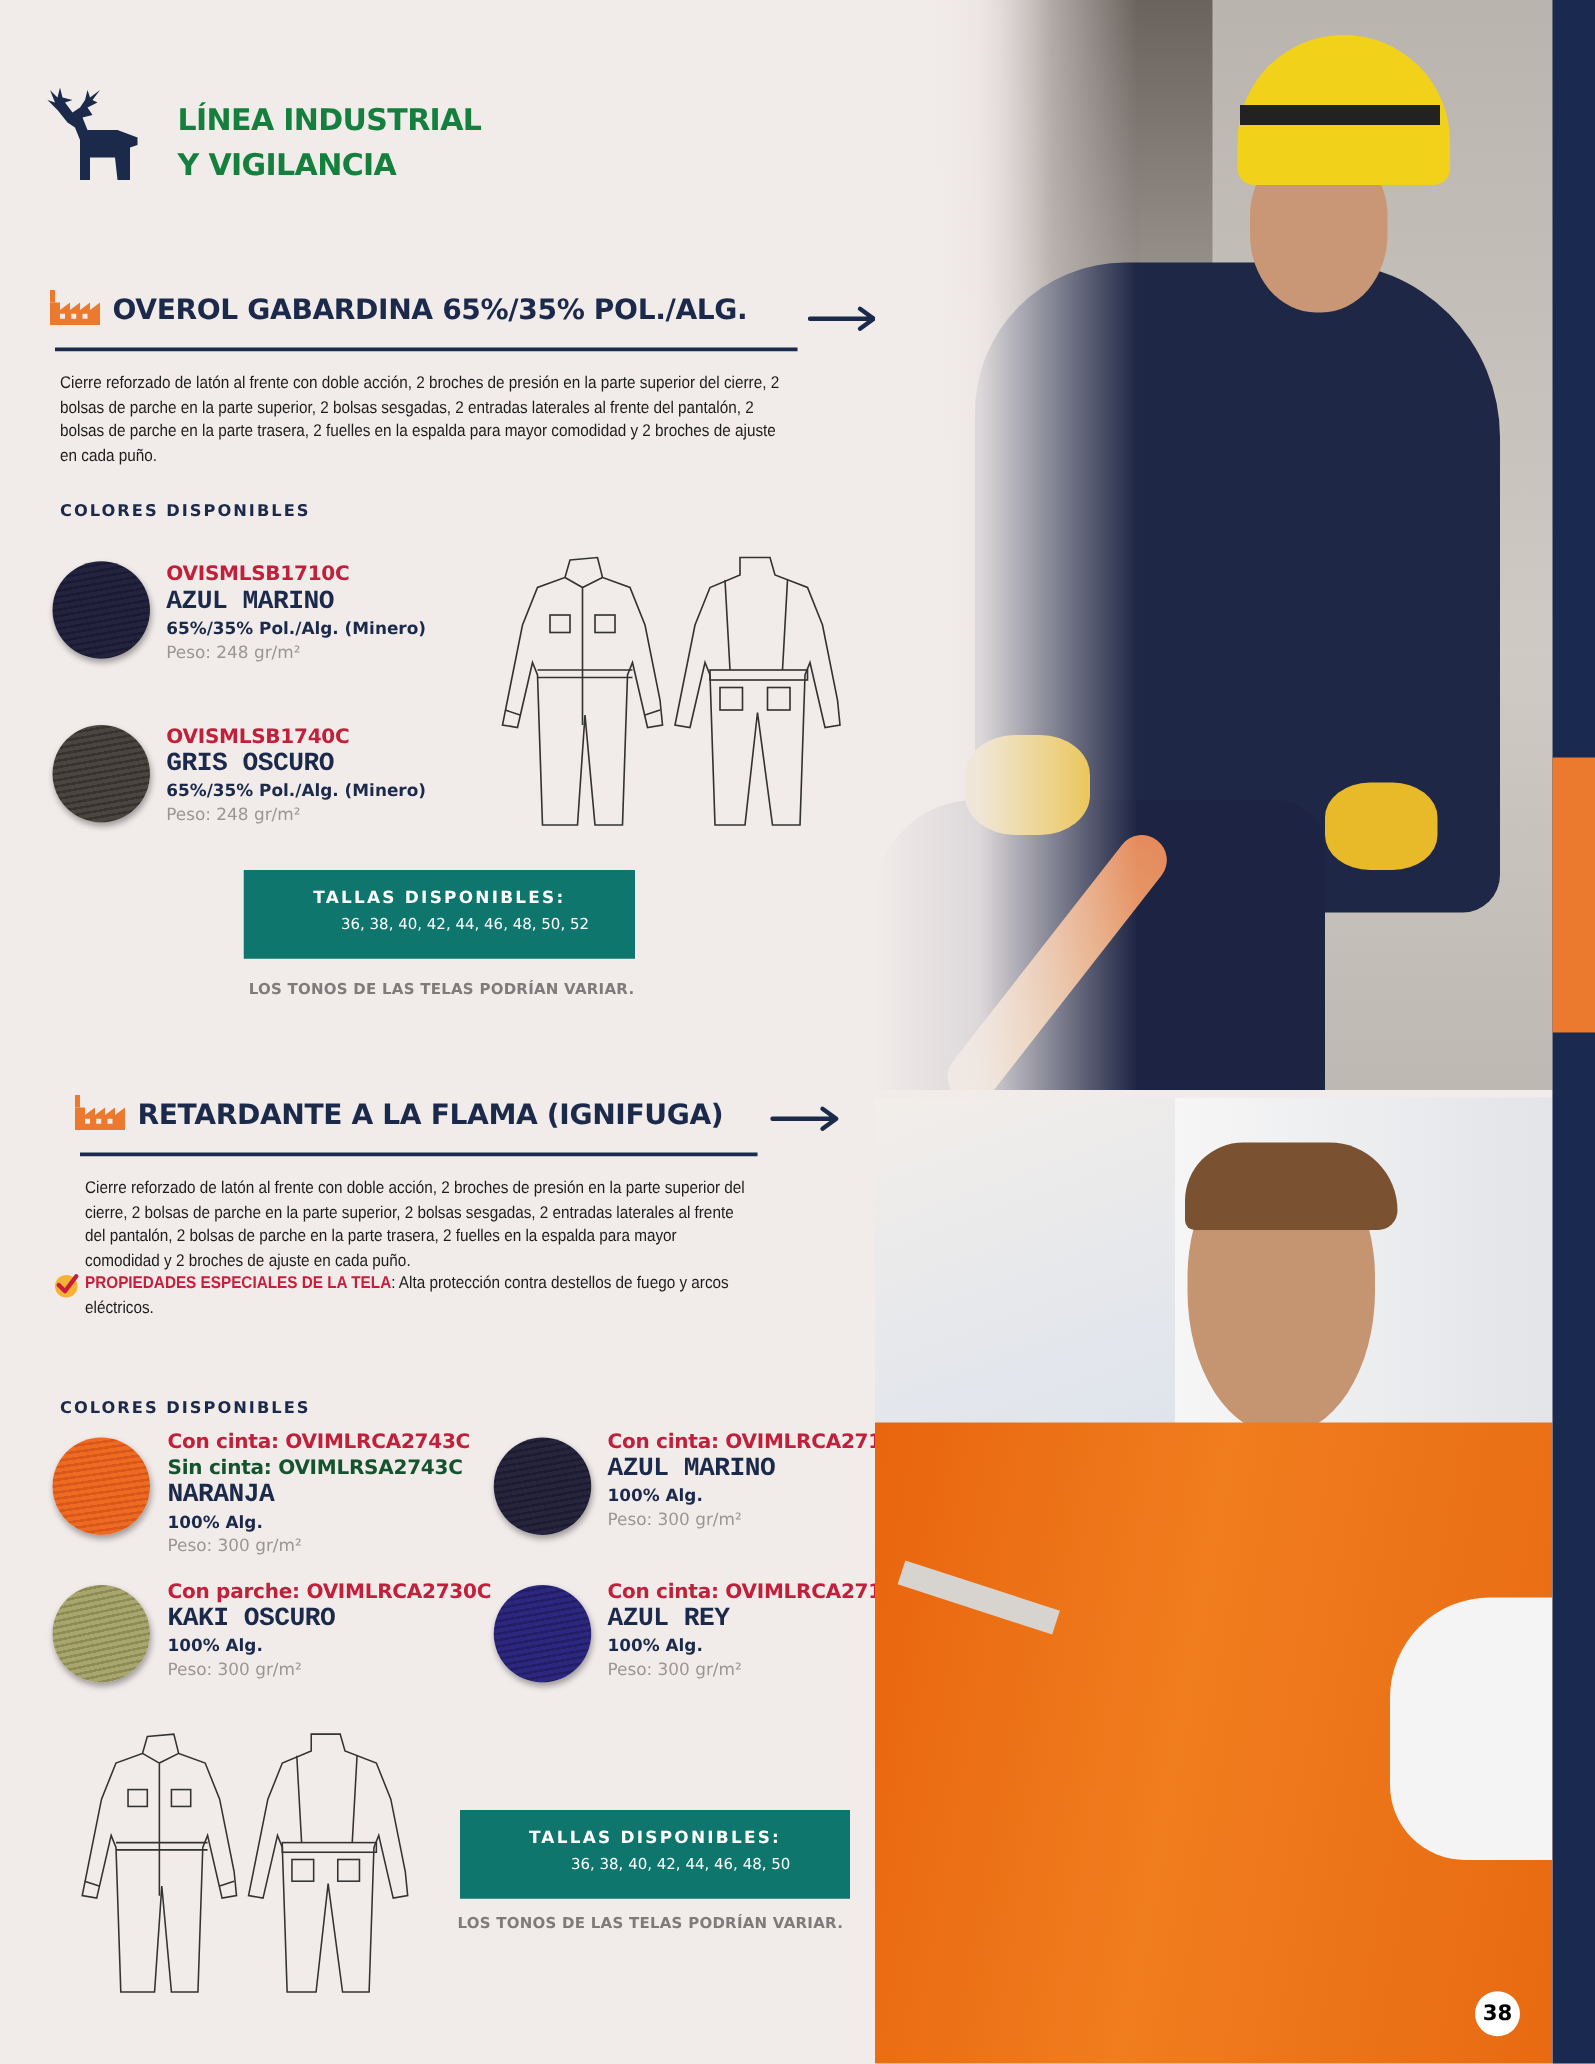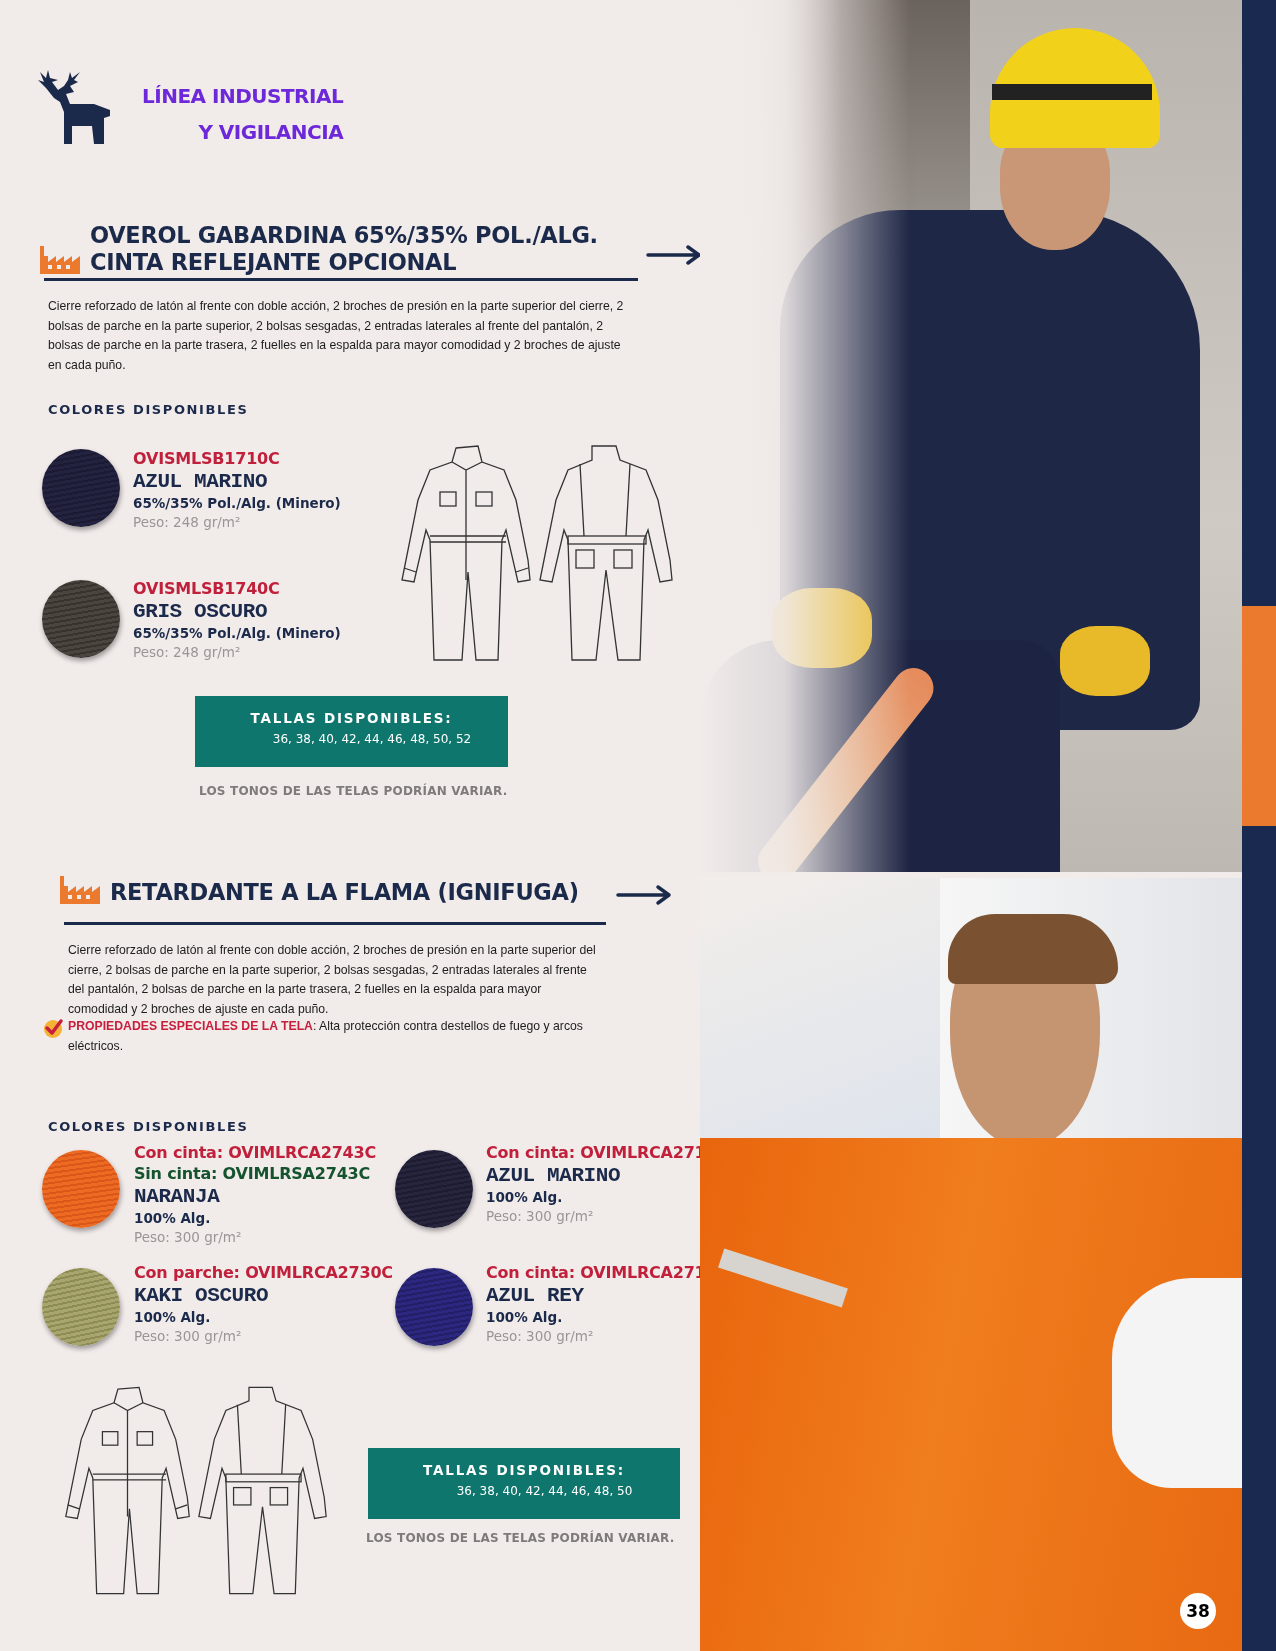--- a/index.html
+++ b/index.html
@@ -10,22 +10,22 @@
     font-family: "Liberation Sans", sans-serif;
     color: #1b2a4a;
   }
   .abs { position: absolute; }
 
   
   .deer { left: 34px; top: 68px; width: 82px; height: 84px; }
   .page-title {
     left: 142px; top: 78px;
     font-family: "DejaVu Sans", sans-serif;
-    font-weight: bold; font-size: 20px; line-height: 36px;
-    color: #6d28d9; letter-spacing: -0.5px; text-align: right;
+    font-weight: bold; font-size: 24px; line-height: 36px;
+    color: #15803d; letter-spacing: -0.5px;
   }
 
   
   .prod-head { display: flex; align-items: flex-end; }
   .factory { width: 44px; height: 32px; margin-top: 8px; margin-right: 8px; flex: none; }
   .prod-title {
     font-family: "DejaVu Sans", sans-serif;
     font-weight: bold; font-size: 22.5px; line-height: 27px;
     color: #1b2a4a; letter-spacing: -0.3px;
   }
@@ -123,21 +123,20 @@
   <div class="abs prod-head" style="left:38px; top:222px;">
     <svg class="factory" viewBox="0 0 44 32">
       <rect x="2" y="2" width="4" height="10" fill="#ec7a2e"></rect>
       <path fill="#ec7a2e" d="M2 12 L2 30 L42 30 L42 12 L34 18 L34 12 L26 18 L26 12 L18 18 L18 12 L10 18 L10 12 Z"></path>
       <rect x="10" y="21" width="4" height="4" fill="#f1ebea"></rect>
       <rect x="19" y="21" width="4" height="4" fill="#f1ebea"></rect>
       <rect x="28" y="21" width="4" height="4" fill="#f1ebea"></rect>
     </svg>
     <div class="prod-title">
       <div>OVEROL GABARDINA 65%/35% POL./ALG.</div>
-      <div>CINTA REFLEJANTE OPCIONAL</div>
     </div>
   </div>
   <div class="abs rule" style="left:44px; top:278px; width:594px;"></div>
   <svg class="abs arrow" style="left:646px; top:244px;" viewBox="0 0 58 22">
     <path d="M2 11 H52 M42 3 L53 11 L42 19" stroke="#1b2a4a" stroke-width="3.5" fill="none" stroke-linecap="round" stroke-linejoin="round"></path>
   </svg>
 
   <div class="abs desc" style="left:48px; top:296px; width:650px;">Cierre reforzado de latón al frente con doble acción, 2 broches de presión en la parte superior del cierre, 2 bolsas de parche en la parte superior, 2 bolsas sesgadas, 2 entradas laterales al frente del pantalón, 2 bolsas de parche en la parte trasera, 2 fuelles en la espalda para mayor comodidad y 2 broches de ajuste en cada puño.</div>
 
   <div class="abs colors-label" style="left:48px; top:402px;">COLORES DISPONIBLES</div>

